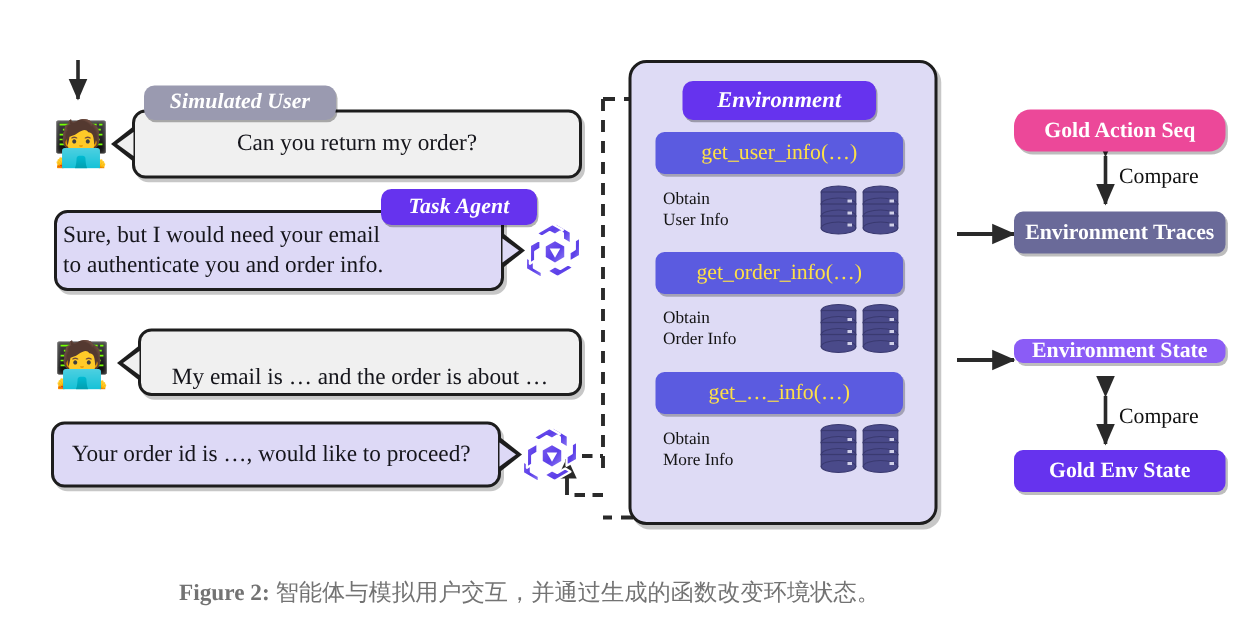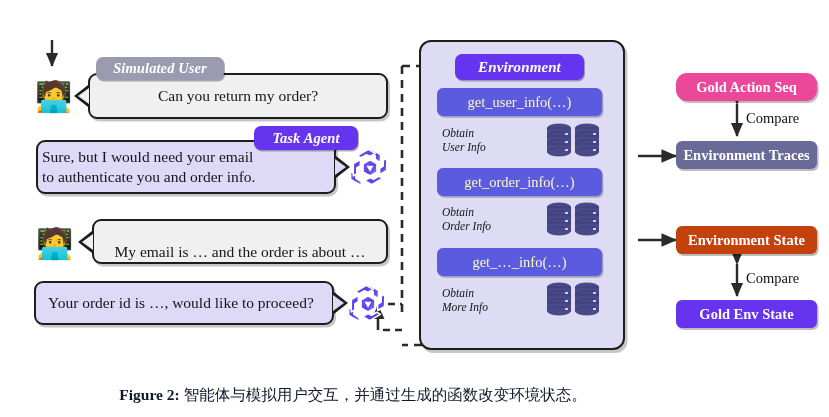--- a/index.html
+++ b/index.html
@@ -86,30 +86,29 @@
 
   
   .env-panel {
     background: #dedbf5;
     border: 2.4px solid #1d1d1d;
     border-radius: 12px;
     box-shadow: 2.5px 3px 0 rgba(0,0,0,.22);
   }
   .fn-box {
     border-radius: 6px;
-    color: #fef9c3;
+    color: #fde047;
     display: flex;
     align-items: center;
     justify-content: center;
     font-size: 14.5px;
     white-space: nowrap;
     box-shadow: 1.4px 1.8px 0 rgba(0,0,0,.26);
   }
   .obtain {
-    font-style: italic;
     font-size: 11.5px;
     line-height: 1.22;
     color: #141414;
     text-align: left;
   }
 
   
   .rbox {
     border-radius: 6px;
     color: #fff;
@@ -130,21 +129,21 @@
   .more-turns {
     font-style: italic;
     font-weight: bold;
     font-size: 14px;
     color: #131313;
     white-space: nowrap;
   }
 
   .caption {
     font-size: 15.5px;
-    color: #0f172a;
+    color: #737373;
     white-space: nowrap;
     text-align: center;
     width: 706px;
     left: 0;
   }
   .caption b { font-weight: bold; }
 
   svg.overlay {
     position: absolute;
     left: 0; top: 0;
@@ -421,21 +420,21 @@
   <div class="abs rbox" style="left:676px; top:73px; width:141px; height:28px; background:#ec4899;border-radius:11px;">
     <span>Gold Action Seq</span>
   </div>
   <div class="abs compare-lbl" style="left:746px; top:110px;">
     <span>Compare</span>
   </div>
   <div class="abs rbox" style="left:676px; top:141px; width:141px; height:28px; background:#6a6a99;">
     <span>Environment Traces</span>
   </div>
 
-  <div class="abs rbox" style="left:676px; top:226px; width:141px; height:28px; background:#c2410c;">
+  <div class="abs rbox" style="left:676px; top:226px; width:141px; height:16px; background:#8b5cf6;">
     <span>Environment State</span>
   </div>
   <div class="abs compare-lbl" style="left:746px; top:270px;">
     <span>Compare</span>
   </div>
   <div class="abs rbox" style="left:676px; top:300px; width:141px; height:28px; background:#6633ee;">
     <span>Gold Env State</span>
   </div>
 
   <div class="abs caption" style="top:385px;">

